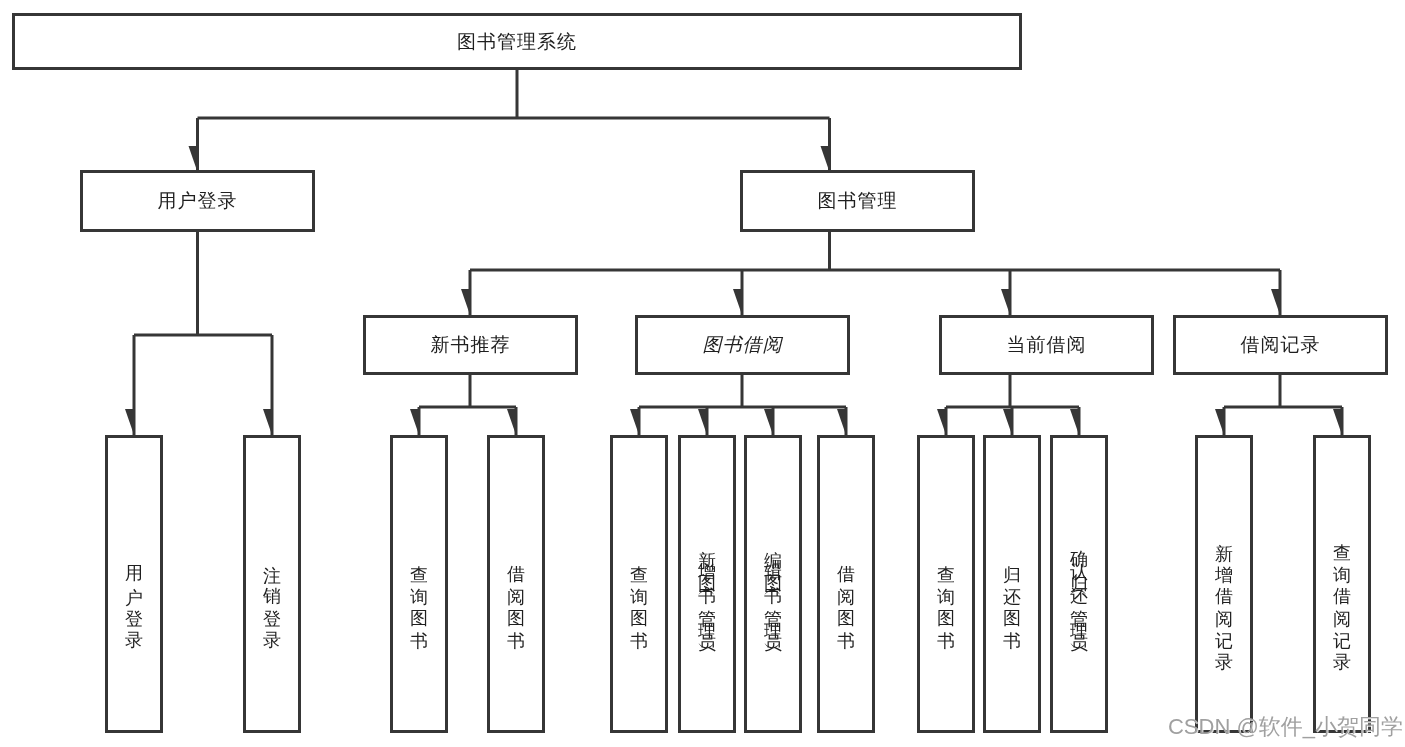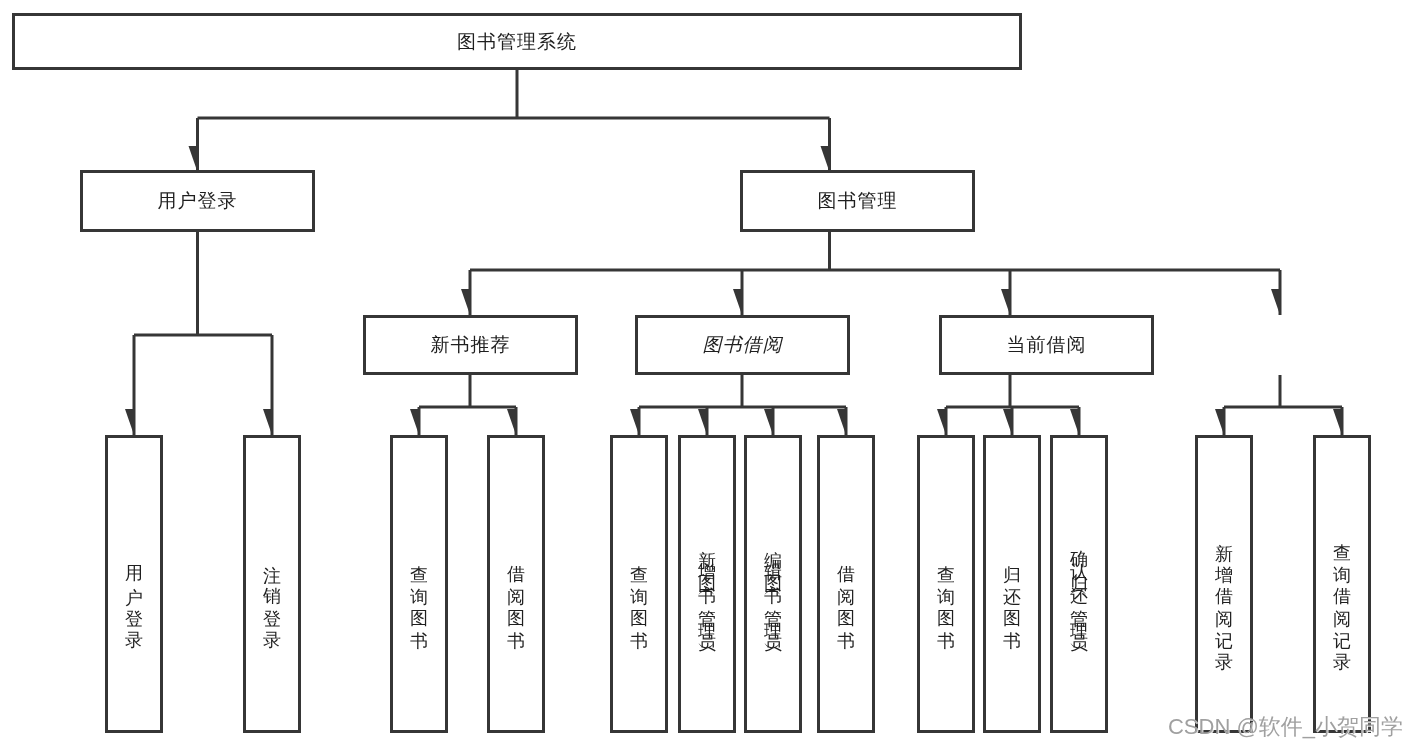--- a/index.html
+++ b/index.html
@@ -112,20 +112,23 @@
 
   <div class="box lvl3" style="left:363px;">
     <span class="h-label">新书推荐</span>
   </div>
   <div class="box lvl3" style="left:635px;font-style:italic;">
     <span class="h-label">图书借阅</span>
   </div>
   <div class="box lvl3" style="left:904px;margin-left:35px;">
     <span class="h-label">当前借阅</span>
   </div>
+  <div class="box lvl3" style="left:1173px;">
+    <span class="h-label">借阅记录</span>
+  </div>
 
   <div class="box leaf" style="left:105px;">
     <span class="v-label" style="letter-spacing: 22px; margin-bottom: -22px;">用户登录</span>
   </div>
   <div class="box leaf" style="left:243px;">
     <span class="v-label" style="letter-spacing: 22px; margin-bottom: -22px;">注销登录</span>
   </div>
 
   <div class="box leaf" style="left:390px;">
     <span class="v-label" style="letter-spacing: 22px; margin-bottom: -22px;">查询图书</span>

